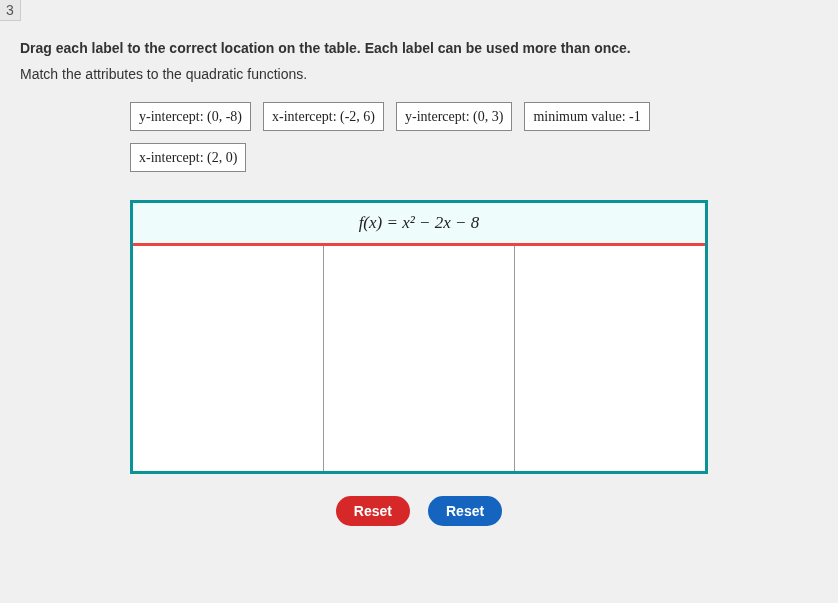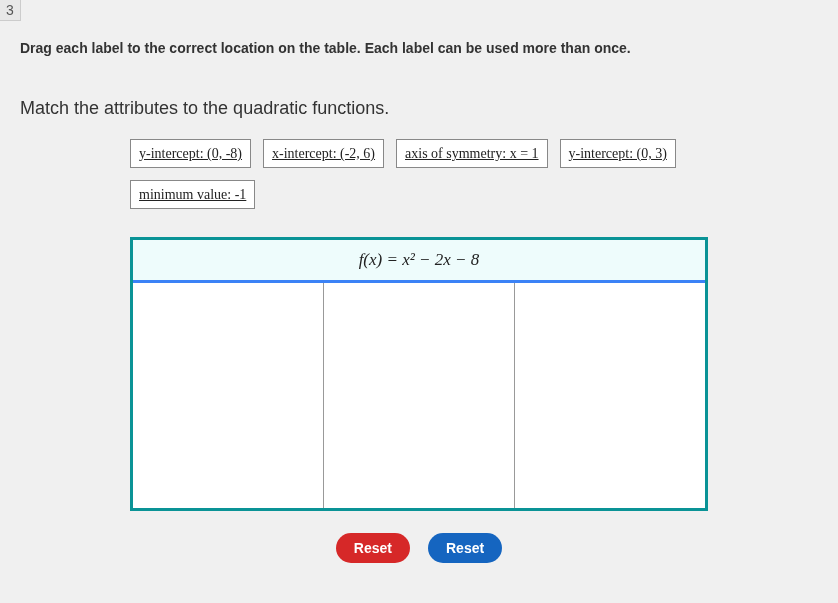--- a/index.html
+++ b/index.html
@@ -23,47 +23,46 @@
       border-bottom: 1px solid #ccc;
     }
     .instructions {
       padding: 40px 20px 10px 20px;
       font-size: 14px;
       color: #333;
       font-weight: bold;
     }
     .sub-instructions {
       padding: 0 20px 20px 20px;
-      font-size: 18px;
+      font-size: 14px;
       color: #333;
-      margin-top: 32px;
     }
     .labels-area {
       padding: 0 130px 10px 130px;
       display: flex;
       flex-wrap: wrap;
       gap: 12px;
     }
     .label-chip {
       border: 1px solid #888;
       background: #fff;
       padding: 5px 8px;
       font-size: 14px;
       cursor: move;
       white-space: nowrap;
       color: #222;
     }
-    .katex { font-family: 'Times New Roman', serif; text-decoration: underline; }
+    .katex { font-family: 'Times New Roman', serif; }
     .table-wrap {
       margin: 18px 130px 0 130px;
       border: 3px solid #0a9396;
     }
     .table-head {
       display: flex;
-      border-bottom: 3px solid #3b82f6;
+      border-bottom: 3px solid #ef4444;
     }
     .table-head > div {
       flex: 1;
       text-align: center;
       padding: 10px 4px;
       font-style: italic;
       font-family: 'Times New Roman', serif;
       font-size: 17px;
       color: #222;
       background: #eefcfc;
@@ -100,23 +99,23 @@
 <body>
 
 <div class="question-number">3</div>
 
 <div class="instructions">Drag each label to the correct location on the table. Each label can be used more than once.</div>
 <div class="sub-instructions">Match the attributes to the quadratic functions.</div>
 
 <div class="labels-area">
   <div class="label-chip"><span class="katex">y-intercept: (0, -8)</span></div>
   <div class="label-chip"><span class="katex">x-intercept: (-2, 6)</span></div>
-  <div class="label-chip"><span class="katex">axis of symmetry: x = 1</span></div>
   <div class="label-chip"><span class="katex">y-intercept: (0, 3)</span></div>
   <div class="label-chip"><span class="katex">minimum value: -1</span></div>
+  <div class="label-chip"><span class="katex">x-intercept: (2, 0)</span></div>
 </div>
 
 <div class="table-wrap">
   <div class="table-head">
     <div>f(x) = x² − 2x − 8</div>
   </div>
   <div class="table-body">
     <div></div>
     <div></div>
     <div></div>

